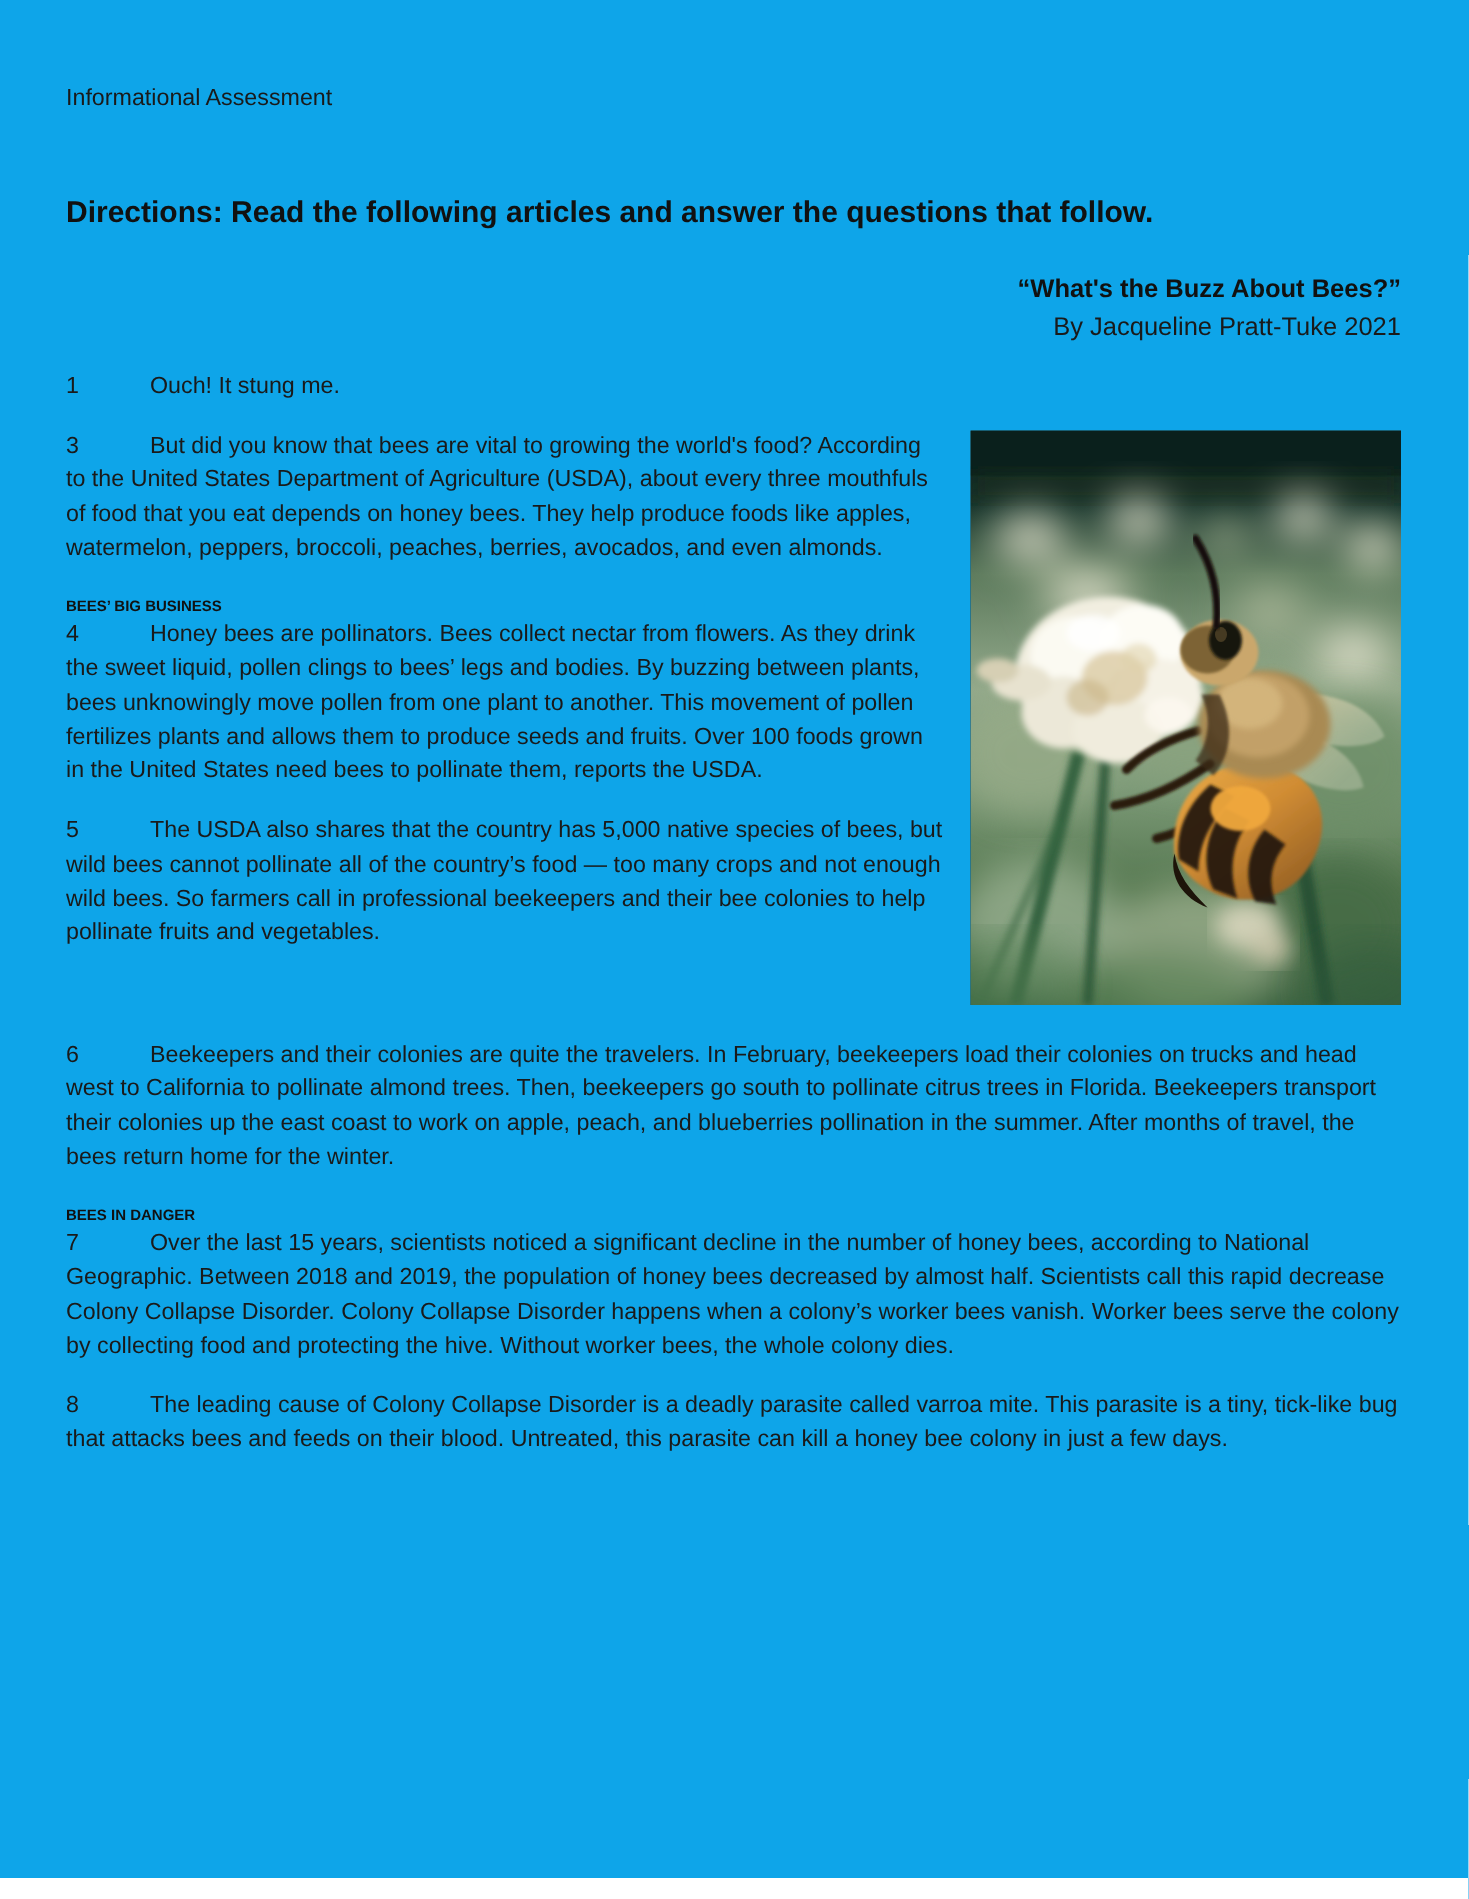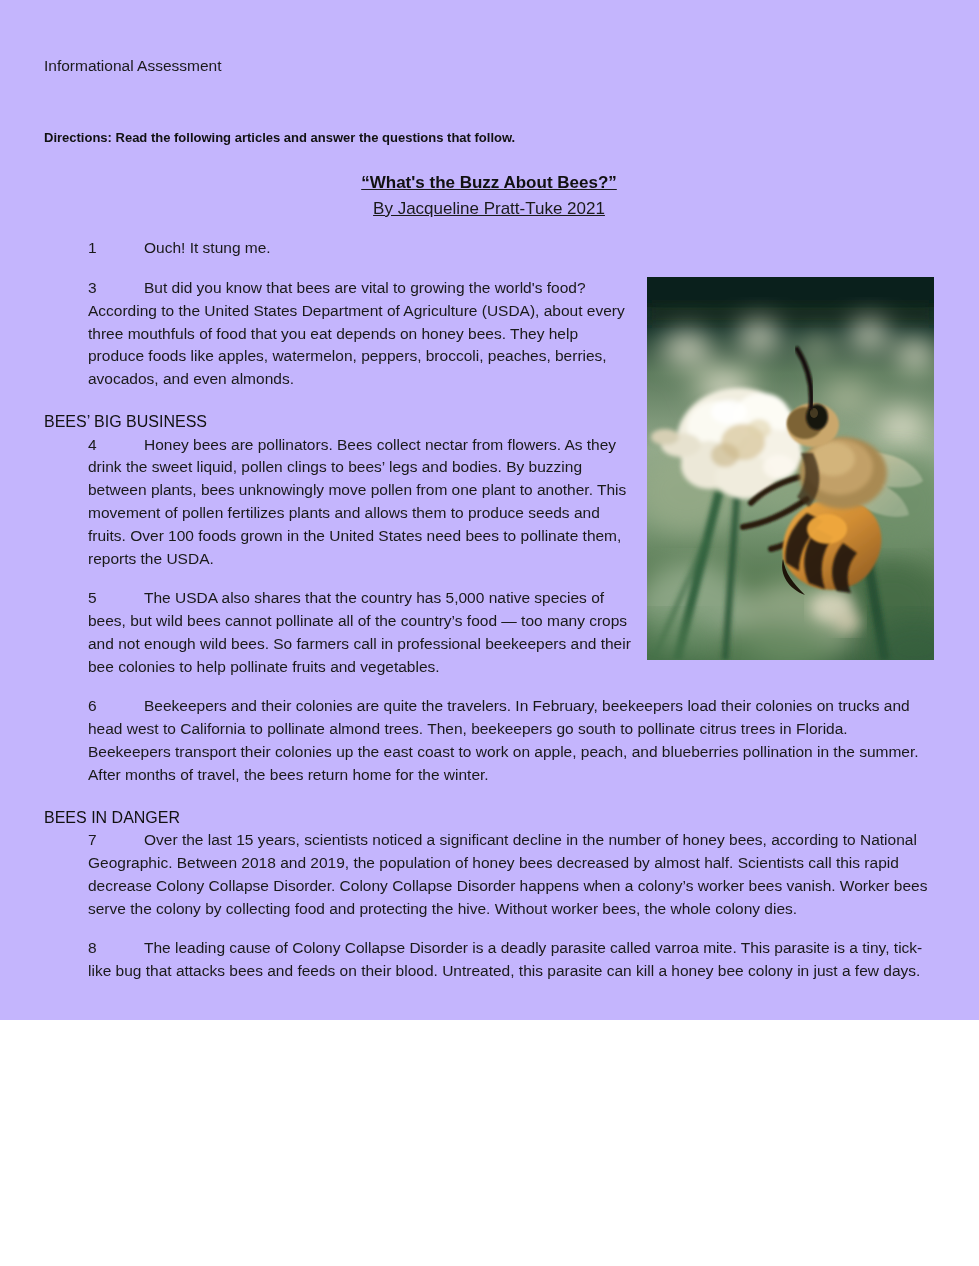--- a/index.html
+++ b/index.html
@@ -8,50 +8,49 @@
     background: #ffffff;
   }
   body {
     font-family: "Liberation Sans", sans-serif;
     color: #1a1a1a;
     -webkit-font-smoothing: antialiased;
   }
   .page {
     position: relative;
     width: 979px;
-    height: 1020px;
-    background: #c4b5fd;
+    height: 1252px;
+    background: #0ea5e9;
     overflow: hidden;
     box-sizing: border-box;
   }
   .content {
     position: absolute;
     left: 44px;
     top: 0;
     width: 890px;
   }
 
   
   .doc-label {
     margin-top: 56px;
     font-size: 15.5px;
     line-height: 1.35;
     color: #1a1a1a;
   }
   .directions {
     margin-top: 52px;
-    font-size: 13px;
+    font-size: 20px;
     font-weight: bold;
     line-height: 1.35;
     color: #111111;
   }
   .title-block {
     margin-top: 26px;
-    text-align: center;
-    text-decoration: underline;
+    text-align: right;
   }
   .article-title {
     font-size: 17px;
     font-weight: bold;
     color: #111111;
     line-height: 1.3;
   }
   .article-byline {
     font-size: 17px;
     color: #1a1a1a;
@@ -59,31 +58,30 @@
     margin-top: 2px;
   }
 
   
   .para {
     font-size: 15.5px;
     line-height: 1.47;
     color: #1a1a1a;
     margin-top: 17px;
     text-align: left;
-    margin-left: 44px;
   }
   .para .pnum {
     display: inline-block;
     min-width: 56px;
   }
   .para b { font-weight: normal; }
 
   .section-head {
-    font-size: 16px;
-    font-weight: normal;
+    font-size: 10px;
+    font-weight: bold;
     color: #111111;
     line-height: 1.35;
     margin-top: 20px;
   }
   
   .section-head + .para { margin-top: 1px; }
 
   
   .photo {
     float: right;

